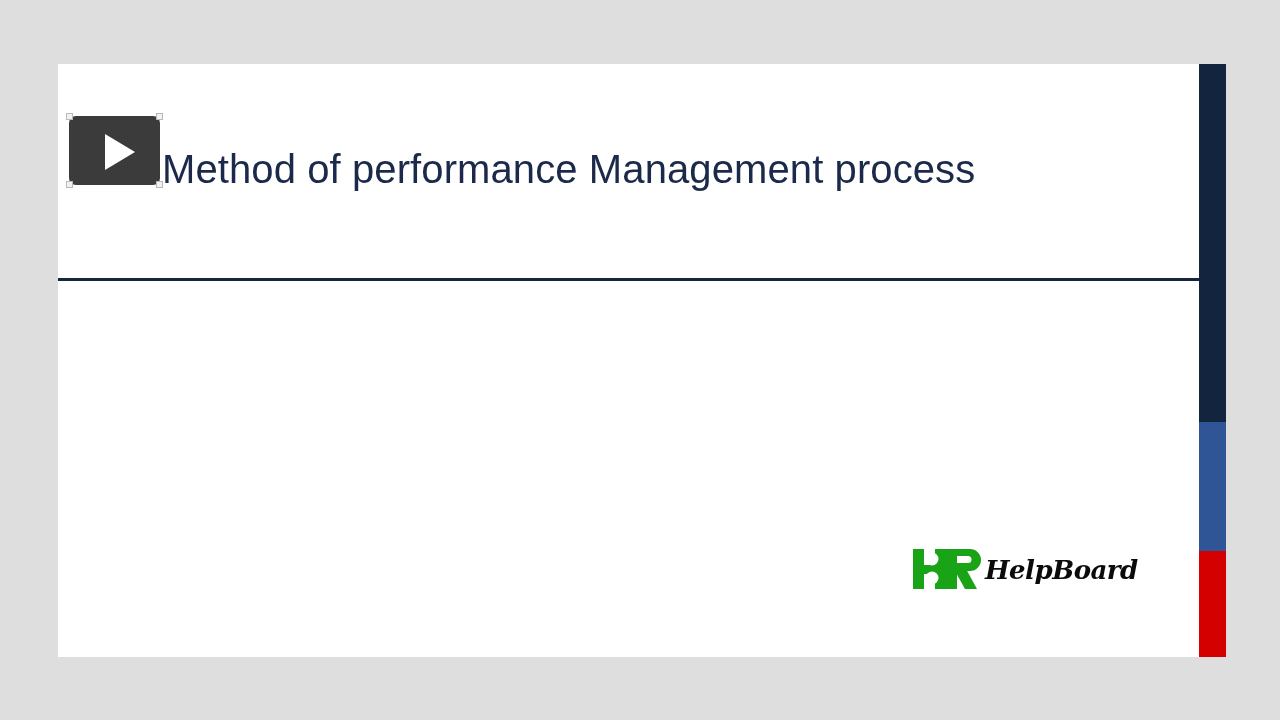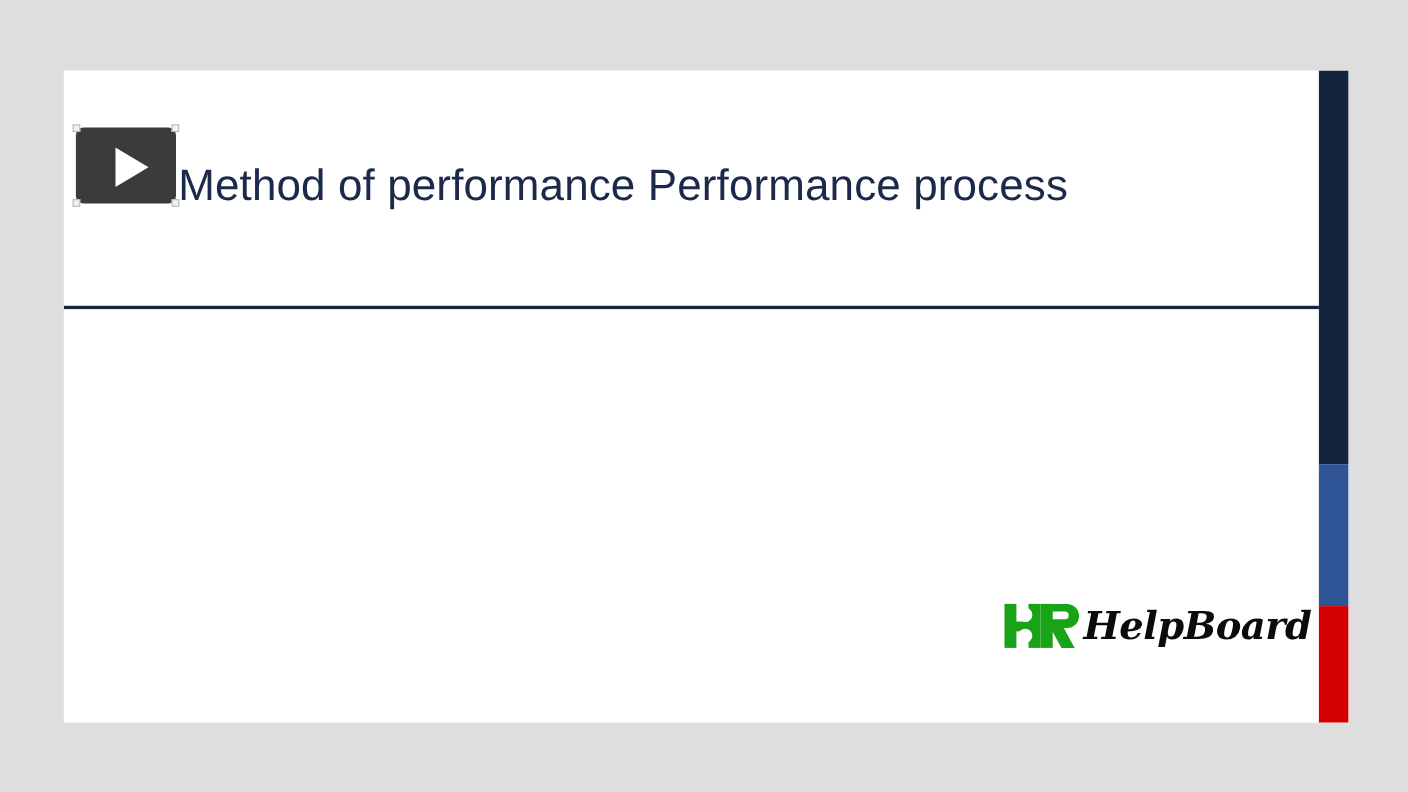--- a/index.html
+++ b/index.html
@@ -126,39 +126,39 @@
     left: 0;
     top: 0;
     width: 74px;
     height: 44px;
   }
   #logo-wordmark {
     position: absolute;
     left: 72px;
     top: 2px;
     font-family: "DejaVu Serif", serif;
-    font-size: 35px;
+    font-size: 26px;
     line-height: 42px;
     font-style: italic;
     font-weight: bold;
     color: #0b0b0b;
     letter-spacing: -0.5px;
     white-space: nowrap;
   }
 </style>
 </head>
 <body>
 
 <div id="slide">
 
   <div class="accent-bar" id="bar-navy"></div>
   <div class="accent-bar" id="bar-blue"></div>
   <div class="accent-bar" id="bar-red"></div>
 
-  <div id="title-text">Method of performance Performance process</div>
+  <div id="title-text">Method of performance Management process</div>
 
   <div id="divider"></div>
 
 
   <div id="video-object">
     <div id="video-frame">
       <div id="play-triangle"></div>
     </div>
     <div class="sel-handle sh-tl"></div>
     <div class="sel-handle sh-tr"></div>

